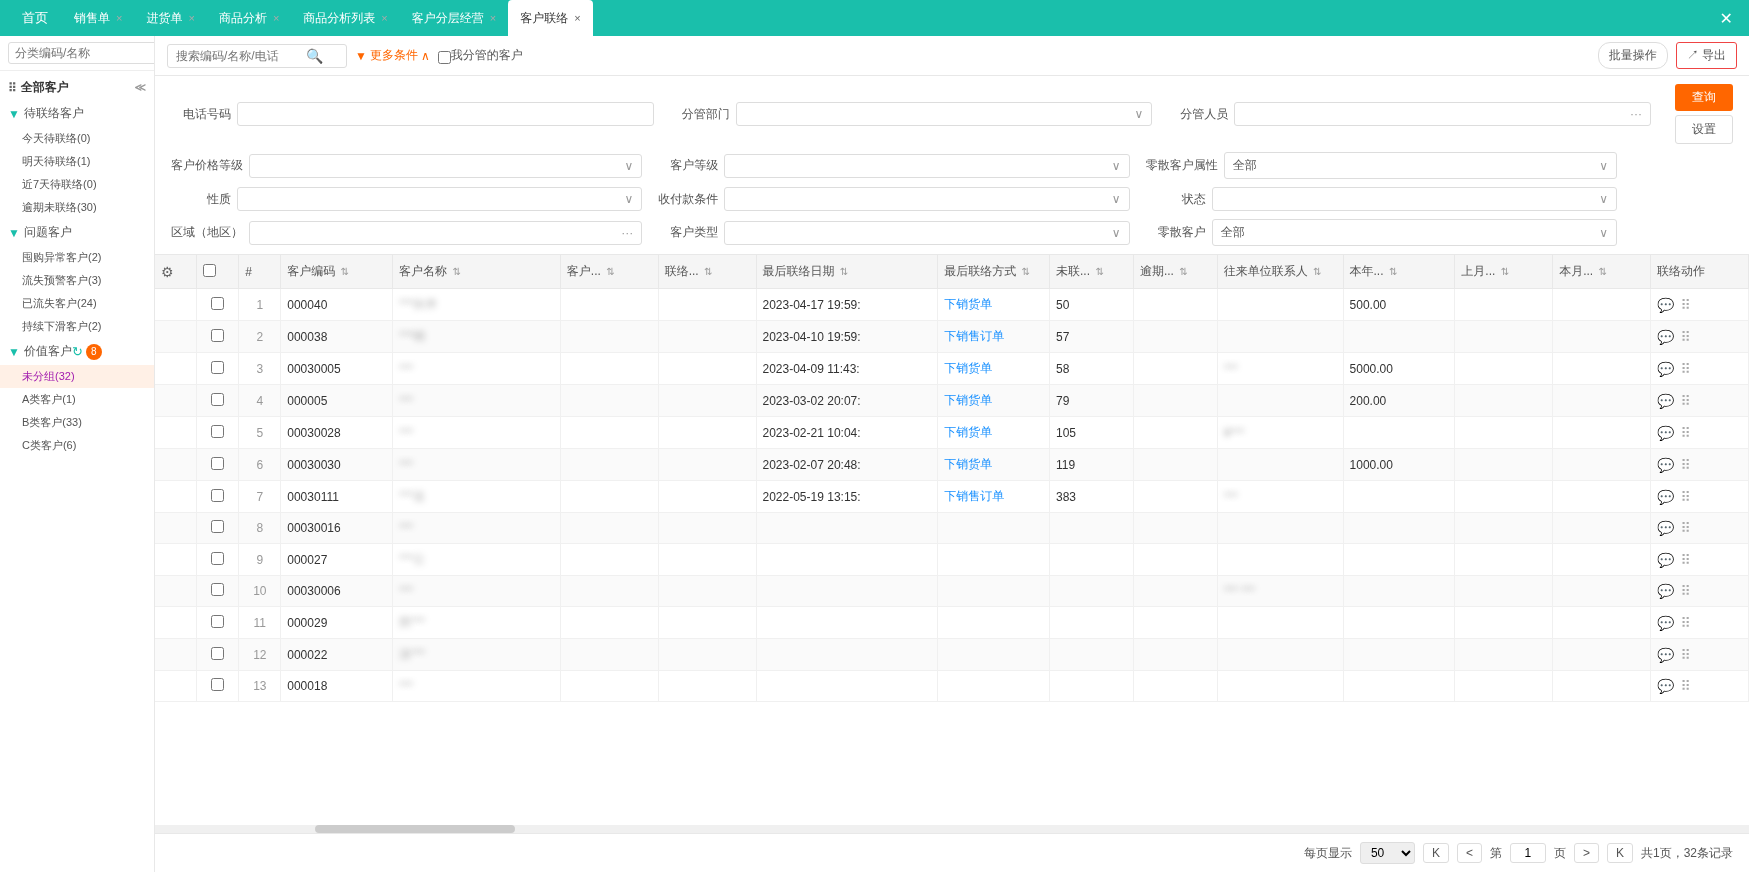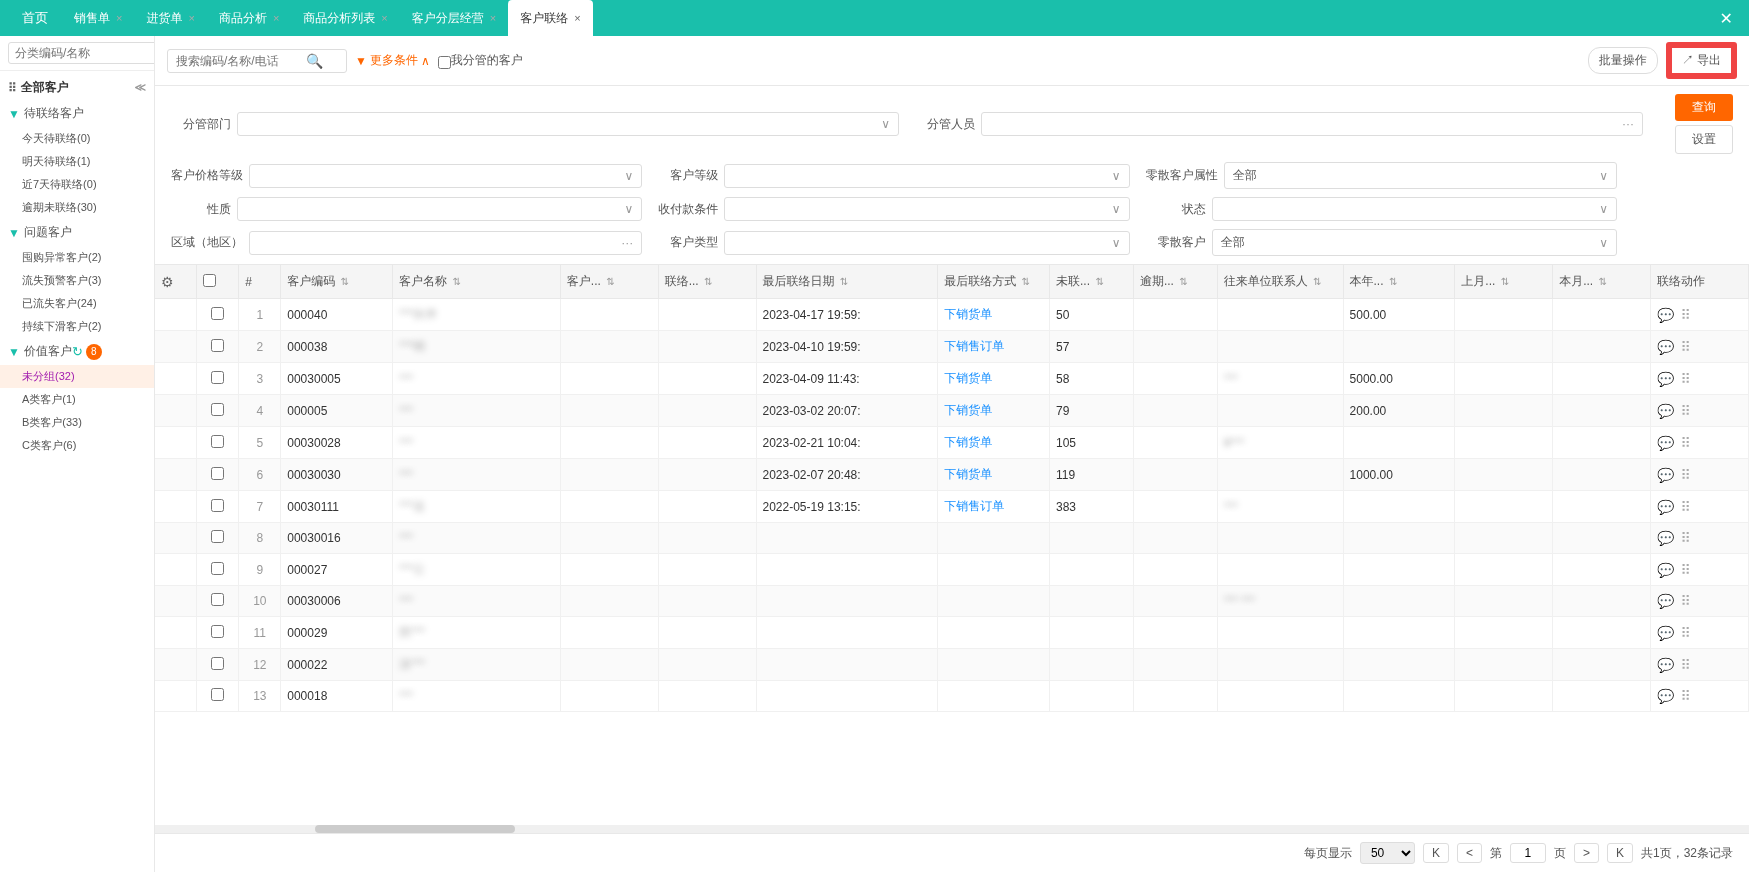--- a/index.html
+++ b/index.html
@@ -74,21 +74,21 @@
     .filter-btn {
       display: flex; align-items: center; color: #ff6600; cursor: pointer; font-size: 12px; gap: 3px;
     }
     .checkbox-label { display: flex; align-items: flex-end; color: #555; cursor: pointer; }
     .filter-bar .spacer { flex: 1; }
     .btn-batch {
       background: white; border: 1px solid #ddd; border-radius: 12px; padding: 4px 10px;
       cursor: pointer; color: #555; font-size: 12px;
     }
     .btn-export {
-      background: white; border: 6px solid #ef4444; border-radius: 3px; padding: 4px 10px;
+      background: white; border: 1px solid #ef4444; border-radius: 3px; padding: 4px 10px;
       cursor: pointer; color: #555; font-size: 12px;
     }
 
     
     .advanced-filter {
       background: white; border-bottom: 1px solid #e8e8e8; padding: 8px 16px;
     }
     .filter-row { display: flex; align-items: center; margin-bottom: 8px; gap: 16px; }
     .filter-row:last-child { margin-bottom: 0; }
     .filter-field {
@@ -106,21 +106,21 @@
       font-size: 12px; outline: none; min-width: 120px;
     }
     .btn-query {
       background: #ff6600; color: white; border: none; border-radius: 3px;
       padding: 5px 16px; cursor: pointer; font-size: 12px;
     }
     .btn-reset {
       background: white; color: #555; border: 1px solid #ddd; border-radius: 3px;
       padding: 5px 16px; cursor: pointer; font-size: 12px;
     }
-    .filter-actions { display: flex; flex-direction: column; gap: 4px; margin-left: 16px; }
+    .filter-actions { display: flex; flex-direction: column; gap: 4px; margin-left: 8px; }
 
     
     .table-area { flex: 1; overflow: auto; background: white; }
     table { width: 100%; border-collapse: collapse; table-layout: fixed; }
     thead tr { background: #f5f5f5; border-bottom: 1px solid #e8e8e8; }
     th {
       padding: 8px 6px; text-align: left; color: #555; font-weight: normal;
       border-right: 1px solid #e8e8e8; border-bottom: 1px solid #e8e8e8;
       white-space: nowrap; overflow: hidden; text-overflow: ellipsis; font-size: 12px;
     }
@@ -287,20 +287,24 @@
       <button class="btn-export">
         <span>↗</span>
         <span>导出</span>
       </button>
     </div>
 
     <div class="advanced-filter">
 
       <div class="filter-row">
         <div class="filter-field">
+          <label>电话号码</label>
+          <input type="text" class="field-input-text" style="flex: 1 1 0%;">
+        </div>
+        <div class="filter-field">
           <label>分管部门</label>
           <div class="field-input" style="flex:1;">
             <span></span>
             <span class="arrow">∨</span>
           </div>
         </div>
         <div class="filter-field">
           <label>分管人员</label>
           <div class="field-input" style="flex:1;">
             <span></span>

